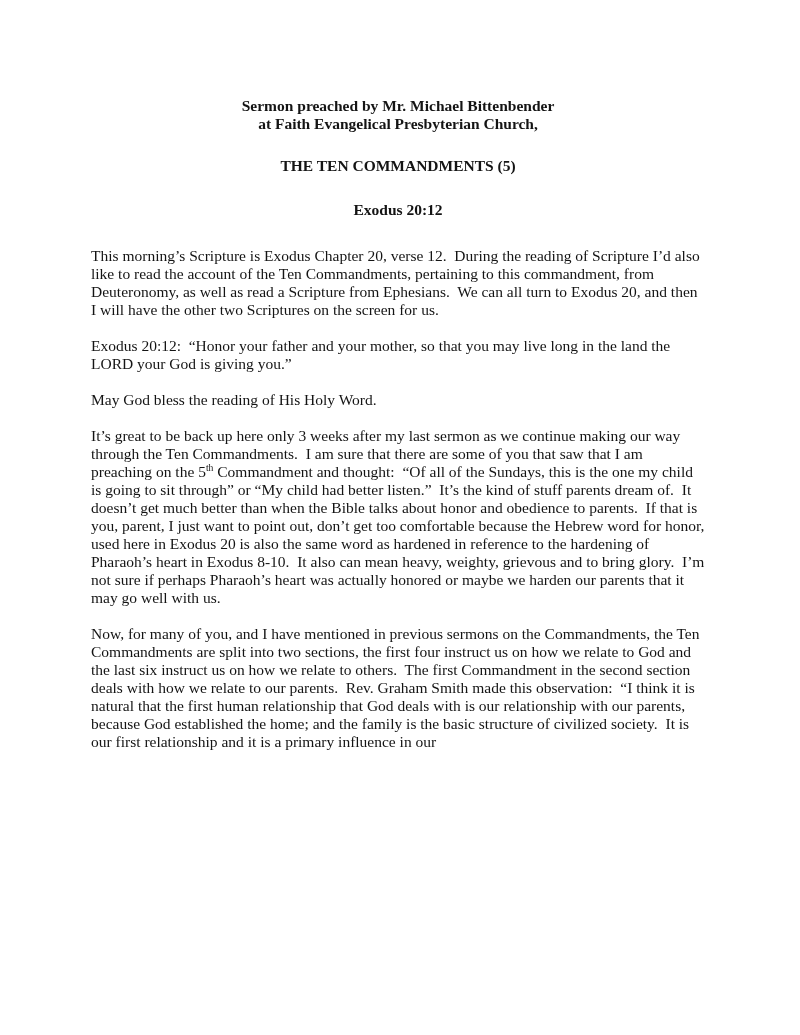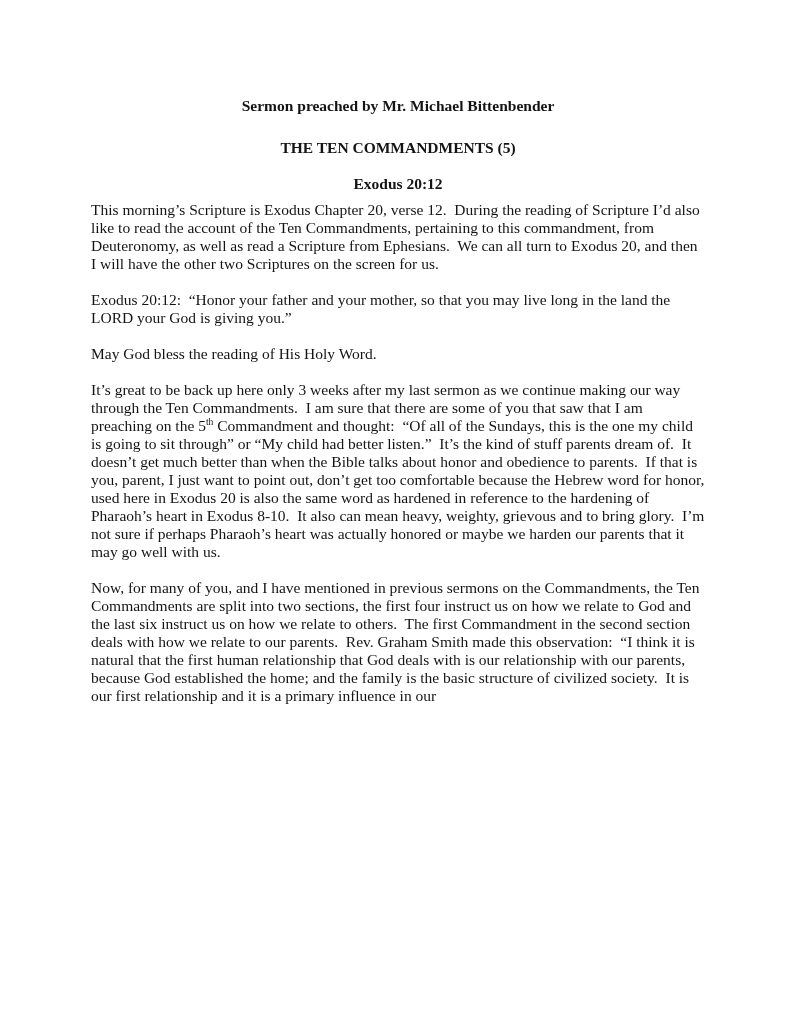--- a/index.html
+++ b/index.html
@@ -28,44 +28,45 @@
   }
   .doc-title {
     font-weight: bold;
     text-align: center;
     margin-top: 24px;
     white-space: pre-wrap;
   }
   .doc-subtitle {
     font-weight: bold;
     text-align: center;
-    margin-top: 18px;
+    margin-top: 26px;
     white-space: pre-wrap;
   }
   .body-text {
-    margin-top: 8px;
+    margin-top: 28px;
   }
   .para {
     margin: 0 0 18px 0;
     white-space: pre-wrap;
     text-align: left;
   }
   .para sup {
     font-size: 0.62em;
     line-height: 0;
     vertical-align: super;
   }
 </style>
 </head>
 <body>
 
 <div class="page">
 
   <header>
     <div class="hdr-line">Sermon preached by Mr. Michael Bittenbender</div>
+    <div class="hdr-line">at Faith Evangelical Presbyterian Church,</div>
   </header>
 
   <div class="doc-title">THE TEN COMMANDMENTS (5)</div>
 
   <div class="doc-subtitle">Exodus 20:12</div>
 
   <main class="body-text">
       <p class="para">This morning’s Scripture is Exodus Chapter 20, verse 12.  During the reading of Scripture I’d also like to read the account of the Ten Commandments, pertaining to this commandment, from Deuteronomy, as well as read a Scripture from Ephesians.  We can all turn to Exodus 20, and then I will have the other two Scriptures on the screen for us.</p>
       <p class="para">Exodus 20:12:  “Honor your father and your mother, so that you may live long in the land the LORD your God is giving you.”</p>
       <p class="para">May God bless the reading of His Holy Word.</p>

